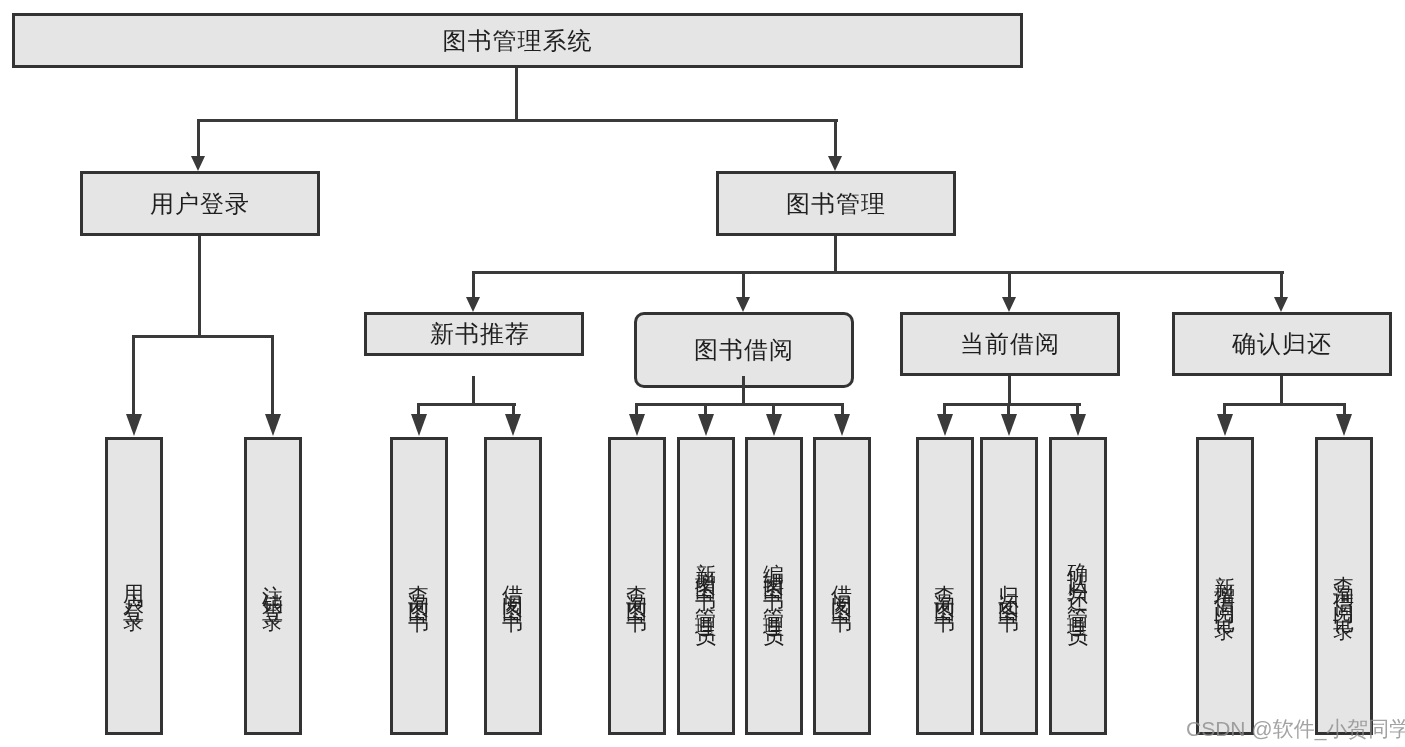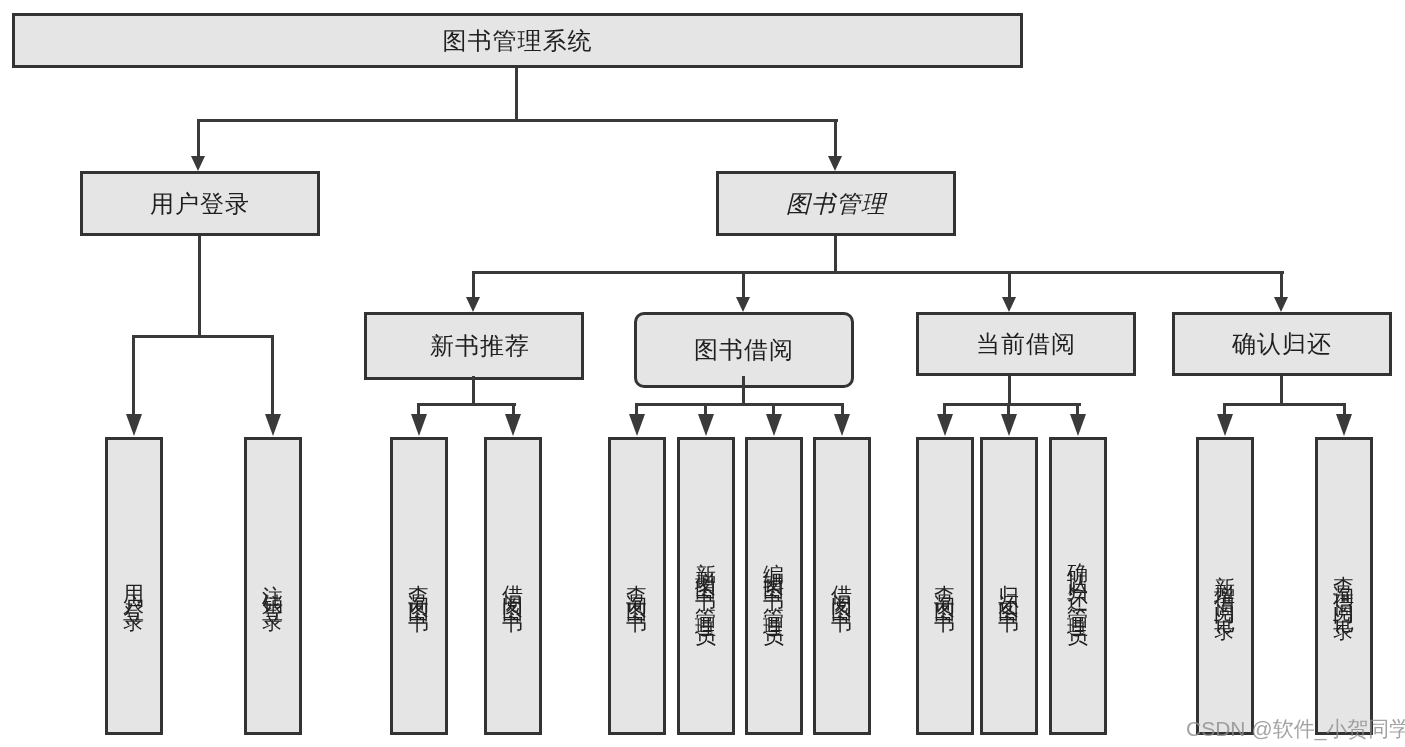--- a/index.html
+++ b/index.html
@@ -36,25 +36,25 @@
   }
 </style>
 </head>
 <body>
 
 <div class="canvas">
 
   <div class="box" style="left:12px;top:13px;width:1011px;height:55px;">图书管理系统</div>
 
   <div class="box" style="left:80px;top:171px;width:240px;height:65px;">用户登录</div>
-  <div class="box" style="left:716px;top:171px;width:240px;height:65px;font-style:italic;">图书管理</div>
+  <div class="box" style="left:716px;top:171px;width:240px;height:65px;">图书管理</div>
 
-  <div class="box" style="left:364px;top:312px;width:220px;height:68px;padding-left:12px;">新书推荐</div>
+  <div class="box" style="left:364px;top:312px;width:220px;height:44px;padding-left:12px;">新书推荐</div>
   <div class="box" style="left:634px;top:312px;width:220px;height:76px;border-radius:10px;">图书借阅</div>
-  <div class="box" style="left:900px;top:312px;width:220px;height:64px;margin-left:16px;">当前借阅</div>
+  <div class="box" style="left:900px;top:312px;width:220px;height:64px;">当前借阅</div>
   <div class="box" style="left:1172px;top:312px;width:220px;height:64px;">确认归还</div>
 
   <div class="box leaf" style="left:105px;top:437px;width:58px;height:298px;">
     <span class="vlabel">用户登录</span>
   </div>
   <div class="box leaf" style="left:244px;top:437px;width:58px;height:298px;">
     <span class="vlabel">注销登录</span>
   </div>
   <div class="box leaf" style="left:390px;top:437px;width:58px;height:298px;">
     <span class="vlabel">查询图书</span>

